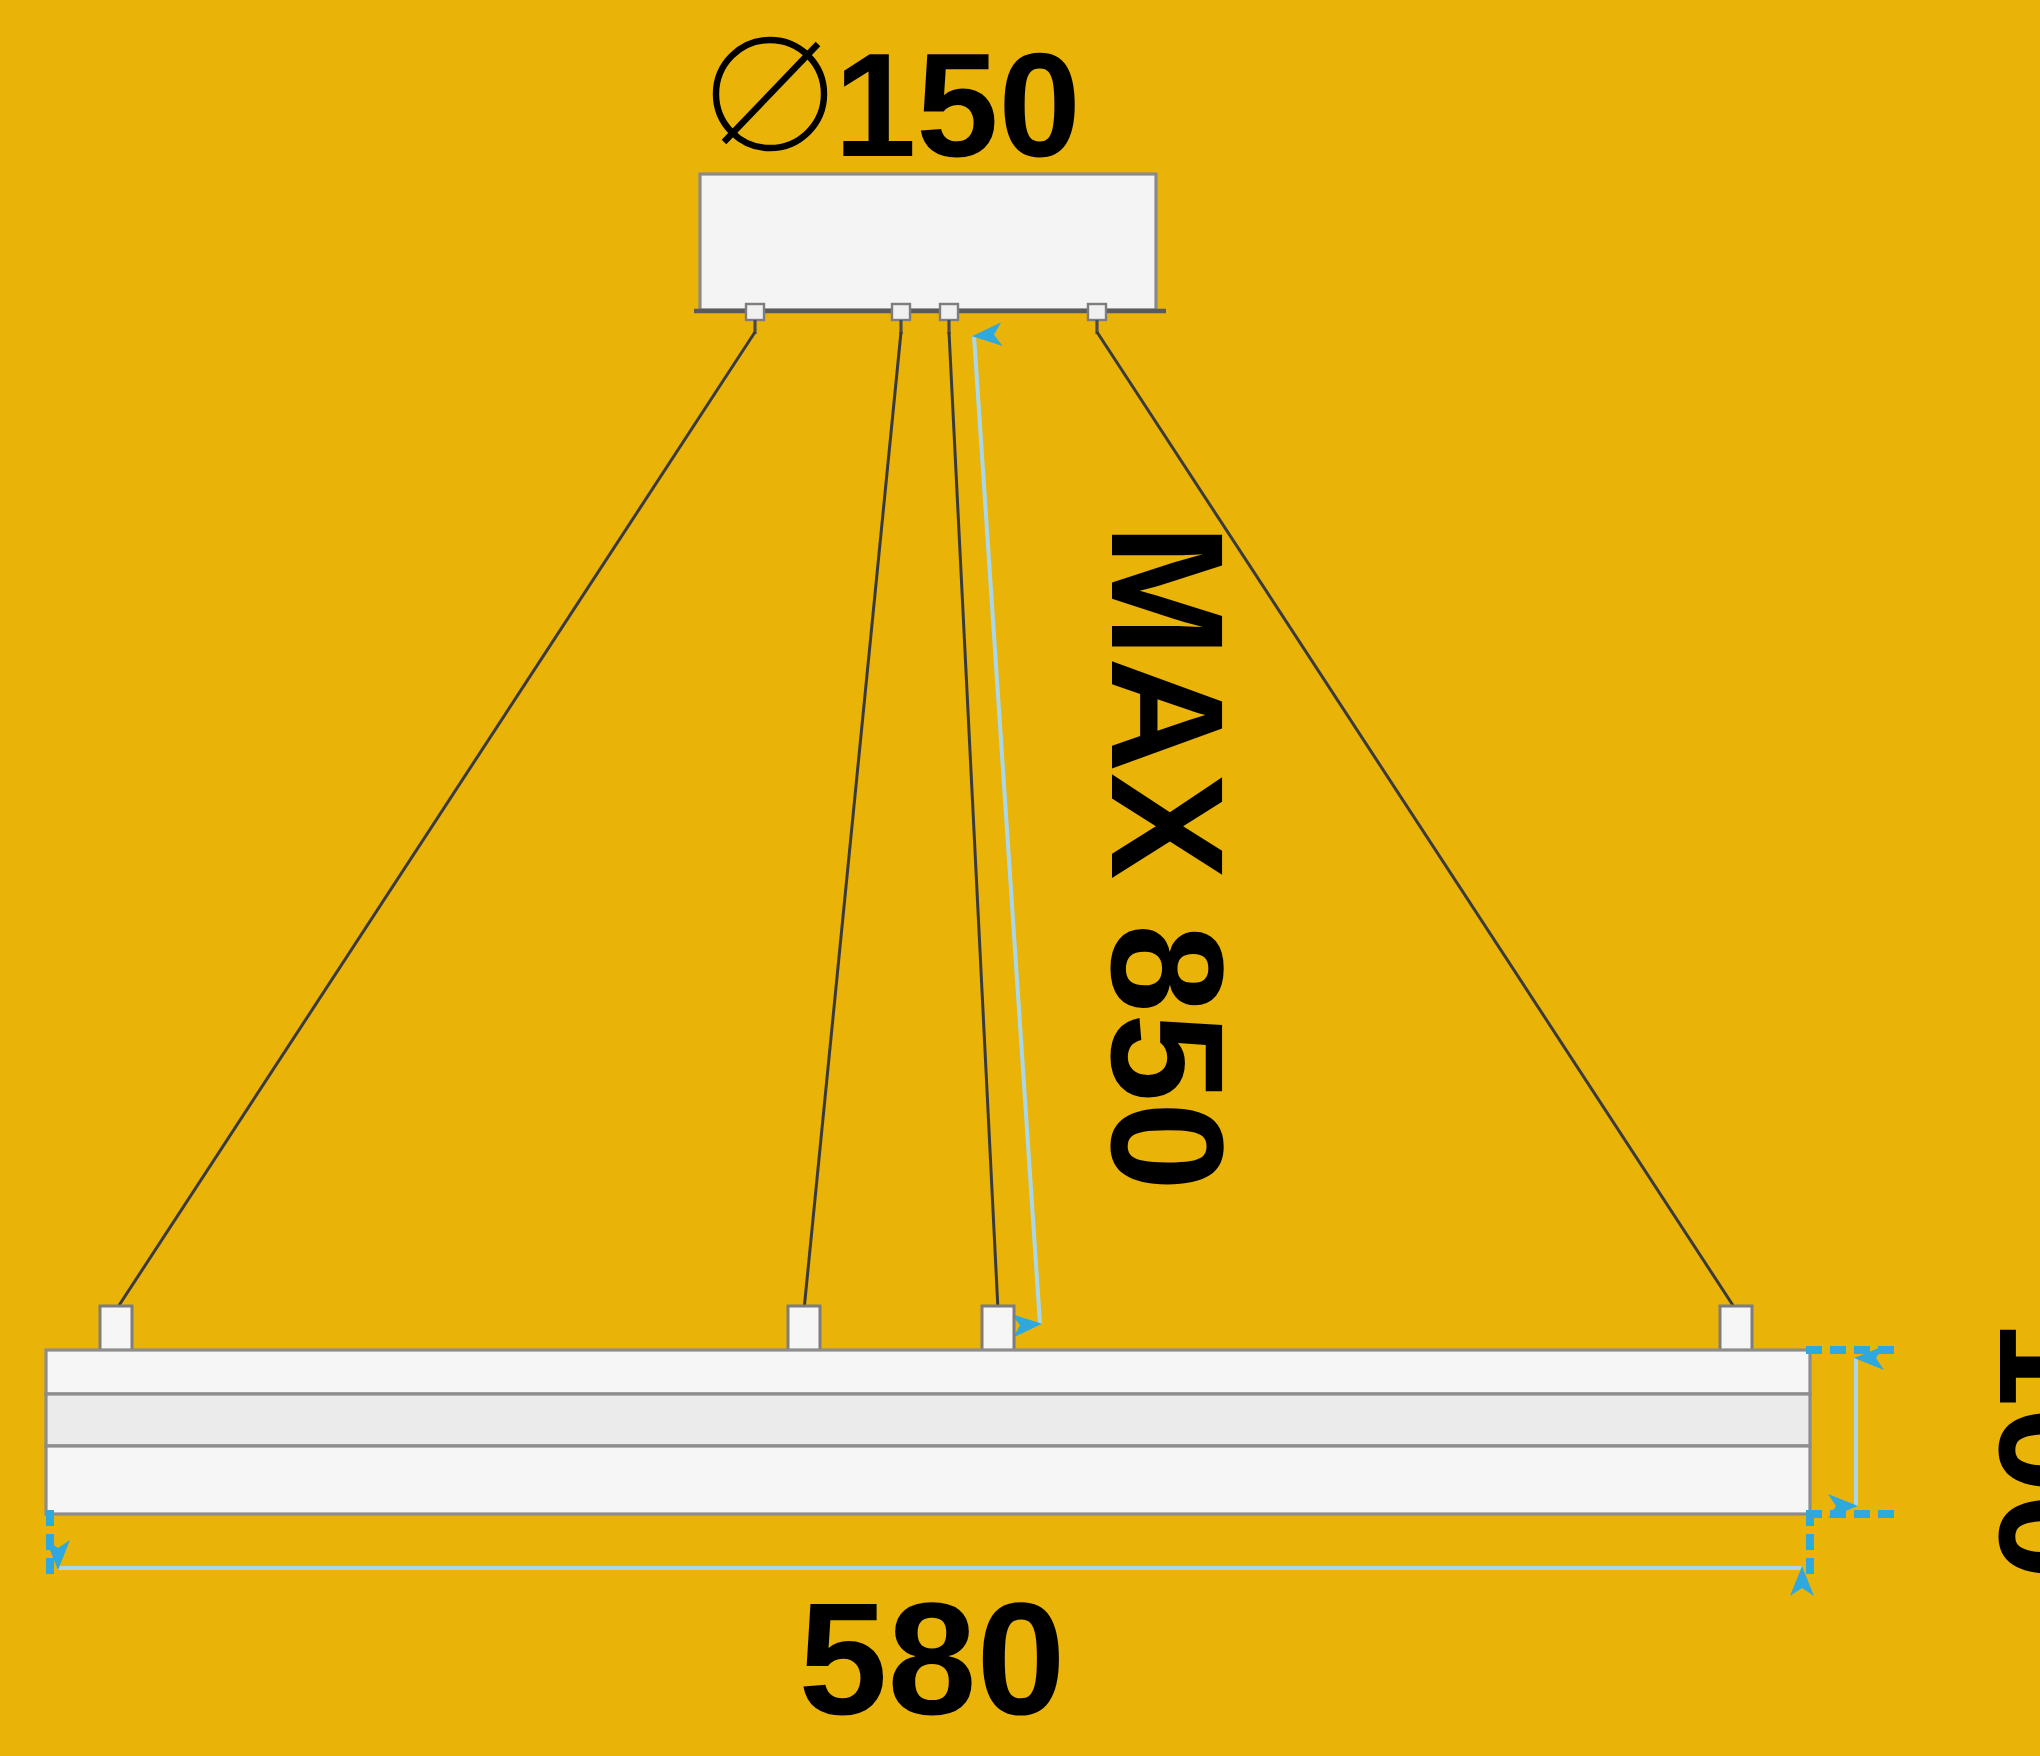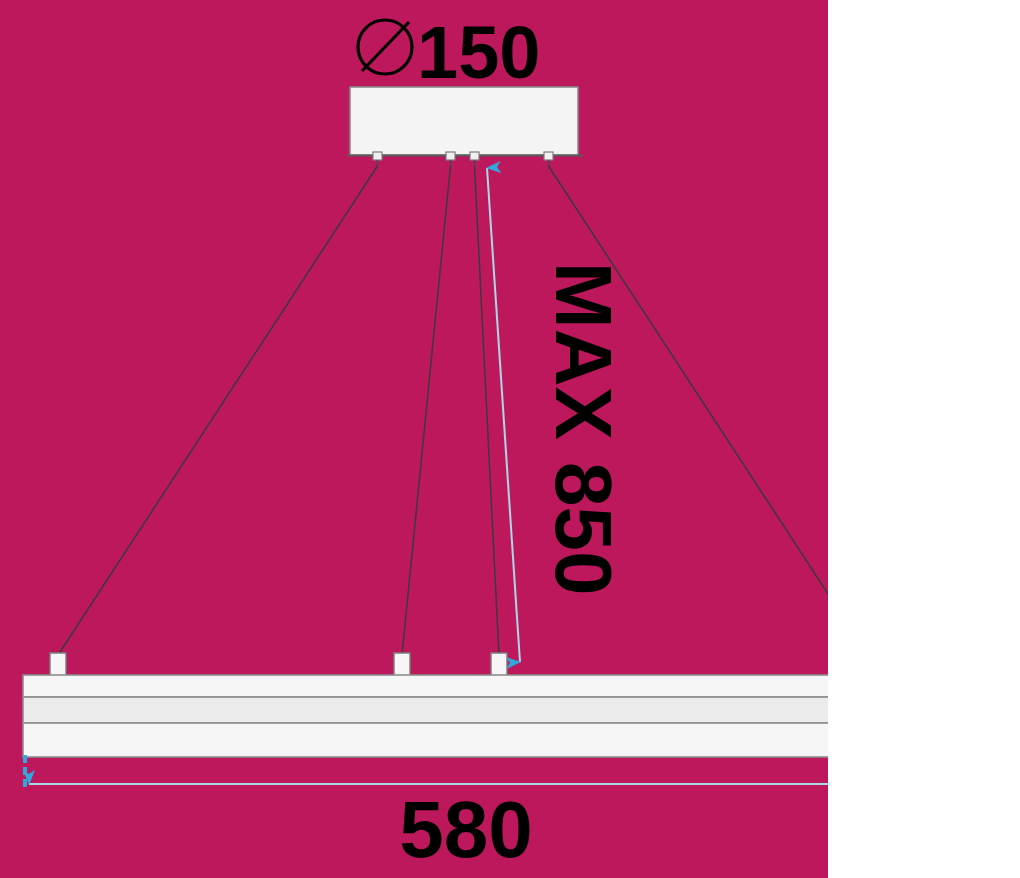--- a/index.html
+++ b/index.html
@@ -6,23 +6,23 @@
   html, body {
     margin: 0;
     padding: 0;
     background: #ffffff;
   }
   body {
     font-family: "Liberation Sans", sans-serif;
   }
   #drawing-root {
     position: relative;
-    width: 828px;
+    width: 1020px;
     height: 878px;
-    background: #be185d;
+    background: #eab308;
     overflow: hidden;
   }
   #tech-svg {
     display: block;
     width: 1020px;
     height: 878px;
   }
   .dim-text {
     font-family: "Liberation Sans", sans-serif;
     font-weight: 700;

